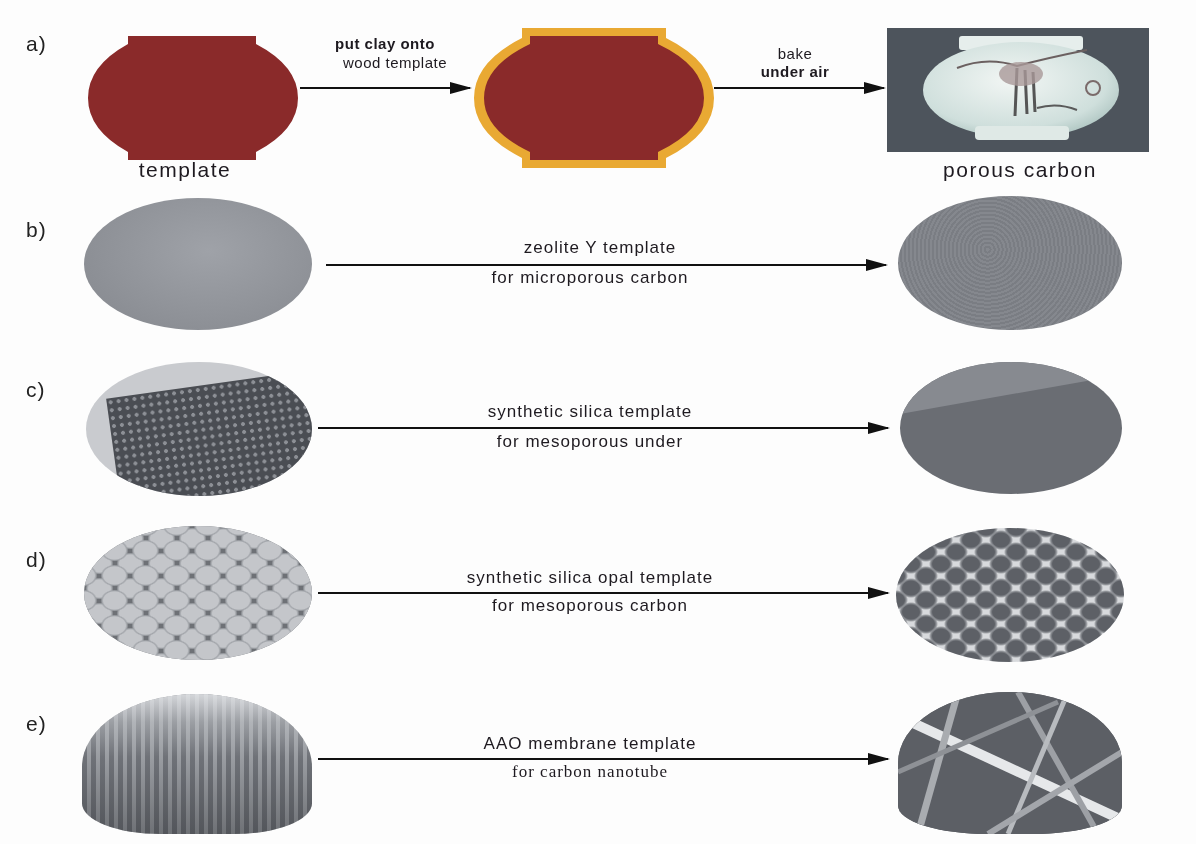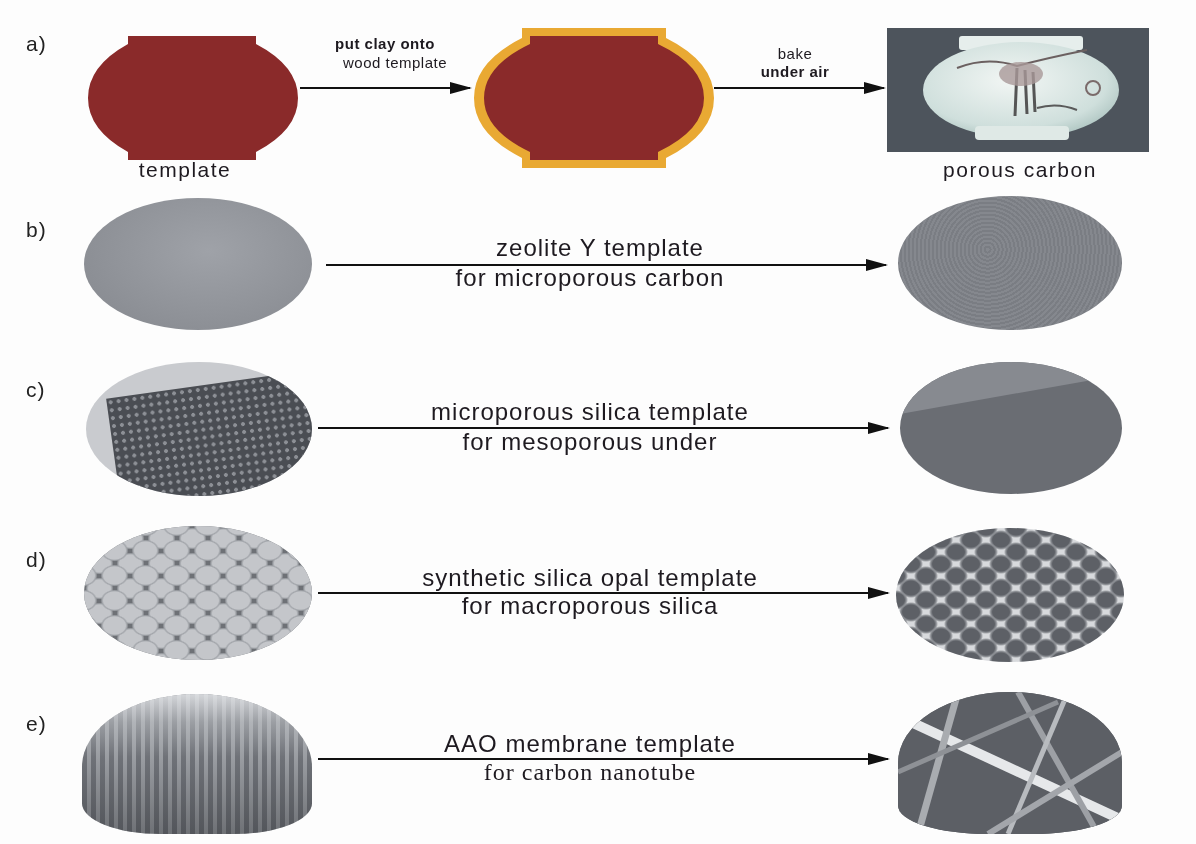--- a/index.html
+++ b/index.html
@@ -3,21 +3,21 @@
 <meta charset="utf-8">
 <style>
   html, body { margin: 0; padding: 0; }
   body {
     width: 1196px; height: 844px; background: #fdfdfd; position: relative; overflow: hidden;
     font-family: "Liberation Sans", "DejaVu Sans", sans-serif; color: #1a1a1a;
   }
   .abs { position: absolute; }
   .row-label { font-size: 21px; letter-spacing: 1px; color: #222; }
   .caption { font-size: 21px; letter-spacing: 1.5px; color: #1e1a20; text-align: center; }
-  .arrow-text { font-size: 24px; letter-spacing: 1px; color: #1e1a20; text-align: center; white-space: nowrap; line-height: 28px; }
+  .arrow-text { font-size: 17px; letter-spacing: 1px; color: #1e1a20; text-align: center; white-space: nowrap; line-height: 28px; }
   .arrow-text.small { font-size: 15px; line-height: 19px; letter-spacing: 0.5px; }
   .arrow-line { height: 2px; background: #111; }
   .arrow-head {
     width: 0; height: 0; border-top: 6px solid transparent; border-bottom: 6px solid transparent;
     border-left: 22px solid #111; position: absolute; right: -2px; top: -5px;
   }
   svg { display: block; }
 </style>
 </head>
 <body>
@@ -81,41 +81,41 @@
   </div>
 <div class="abs arrow-text" style="left:320px;top:264px;width:540px;">for microporous carbon</div>
 
 <div class="abs" style="left:898px;top:196px;width:224px;height:134px;border-radius:50%;background:repeating-radial-gradient(circle at 40% 40%, #85888e 0 2px, #7a7d83 2px 4px);"></div>
 
 <div class="abs row-label" style="left:26px;top:378px;">c)</div>
 <div class="abs" style="left:86px;top:362px;width:226px;height:134px;border-radius:50%;overflow:hidden;background:#c9cbcf;">
   <div style="position:absolute;left:30px;top:18px;width:260px;height:160px;transform:rotate(-8deg);background-color:#4a4d53;background-image:radial-gradient(circle, #8d9096 1.6px, transparent 2.2px);background-size:8px 8px;"></div>
 </div>
 
-<div class="abs arrow-text" style="left:320px;top:398px;width:540px;">microporous silica template</div>
+<div class="abs arrow-text" style="left:320px;top:398px;width:540px;">synthetic silica template</div>
 <div class="abs arrow-line" style="left:318px;top:427px;width:570px;">
     <span class="arrow-head"></span>
   </div>
 <div class="abs arrow-text" style="left:320px;top:428px;width:540px;">for mesoporous under</div>
 
 <div class="abs" style="left:900px;top:362px;width:222px;height:132px;border-radius:50%;overflow:hidden;background:#6a6d73;">
   <div style="position:absolute;left:-20px;top:-70px;width:280px;height:100px;background:#878a90;transform:rotate(-10deg);"></div>
 </div>
 
 <div class="abs row-label" style="left:26px;top:548px;">d)</div>
 <div class="abs" style="left:84px;top:526px;width:228px;height:134px;border-radius:50%;overflow:hidden;background:#6e7176;">
   <div style="position:absolute;inset:0;background-image:radial-gradient(ellipse 14px 11px at 50% 50%, #c4c6ca 0 78%, #a3a6ab 88%, transparent 100%);background-size:31px 25px;"></div>
   <div style="position:absolute;inset:0;background-image:radial-gradient(ellipse 14px 11px at 50% 50%, #c4c6ca 0 78%, #a3a6ab 88%, transparent 100%);background-size:31px 25px;background-position:15px 12px;"></div>
 </div>
 
 <div class="abs arrow-text" style="left:320px;top:564px;width:540px;">synthetic silica opal template</div>
 <div class="abs arrow-line" style="left:318px;top:592px;width:570px;">
     <span class="arrow-head"></span>
   </div>
-<div class="abs arrow-text" style="left:320px;top:592px;width:540px;">for macroporous silica</div>
+<div class="abs arrow-text" style="left:320px;top:592px;width:540px;">for mesoporous carbon</div>
 
 <div class="abs" style="left:896px;top:528px;width:228px;height:134px;border-radius:50%;overflow:hidden;background:#d8dadd;">
   <div style="position:absolute;inset:0;background-image:radial-gradient(ellipse 12px 10px at 50% 50%, #5d6066 0 70%, #8a8d92 85%, transparent 100%);background-size:30px 24px;"></div>
   <div style="position:absolute;inset:0;background-image:radial-gradient(ellipse 12px 10px at 50% 50%, #5d6066 0 70%, #8a8d92 85%, transparent 100%);background-size:30px 24px;background-position:15px 12px;"></div>
 </div>
 
 <div class="abs row-label" style="left:26px;top:712px;">e)</div>
 <div class="abs" style="left:82px;top:694px;width:230px;height:140px;overflow:hidden;border-radius:50% 50% 34% 34% / 52% 52% 22% 22%;background:repeating-linear-gradient(90deg, #6f7278 0 5px, #9a9da2 5px 9px);">
   <div style="position:absolute;inset:0;background:linear-gradient(180deg, rgba(230,232,235,0.85) 0%, rgba(200,203,207,0.5) 20%, rgba(0,0,0,0) 45%, rgba(30,32,36,0.35) 100%);"></div>
 </div>

